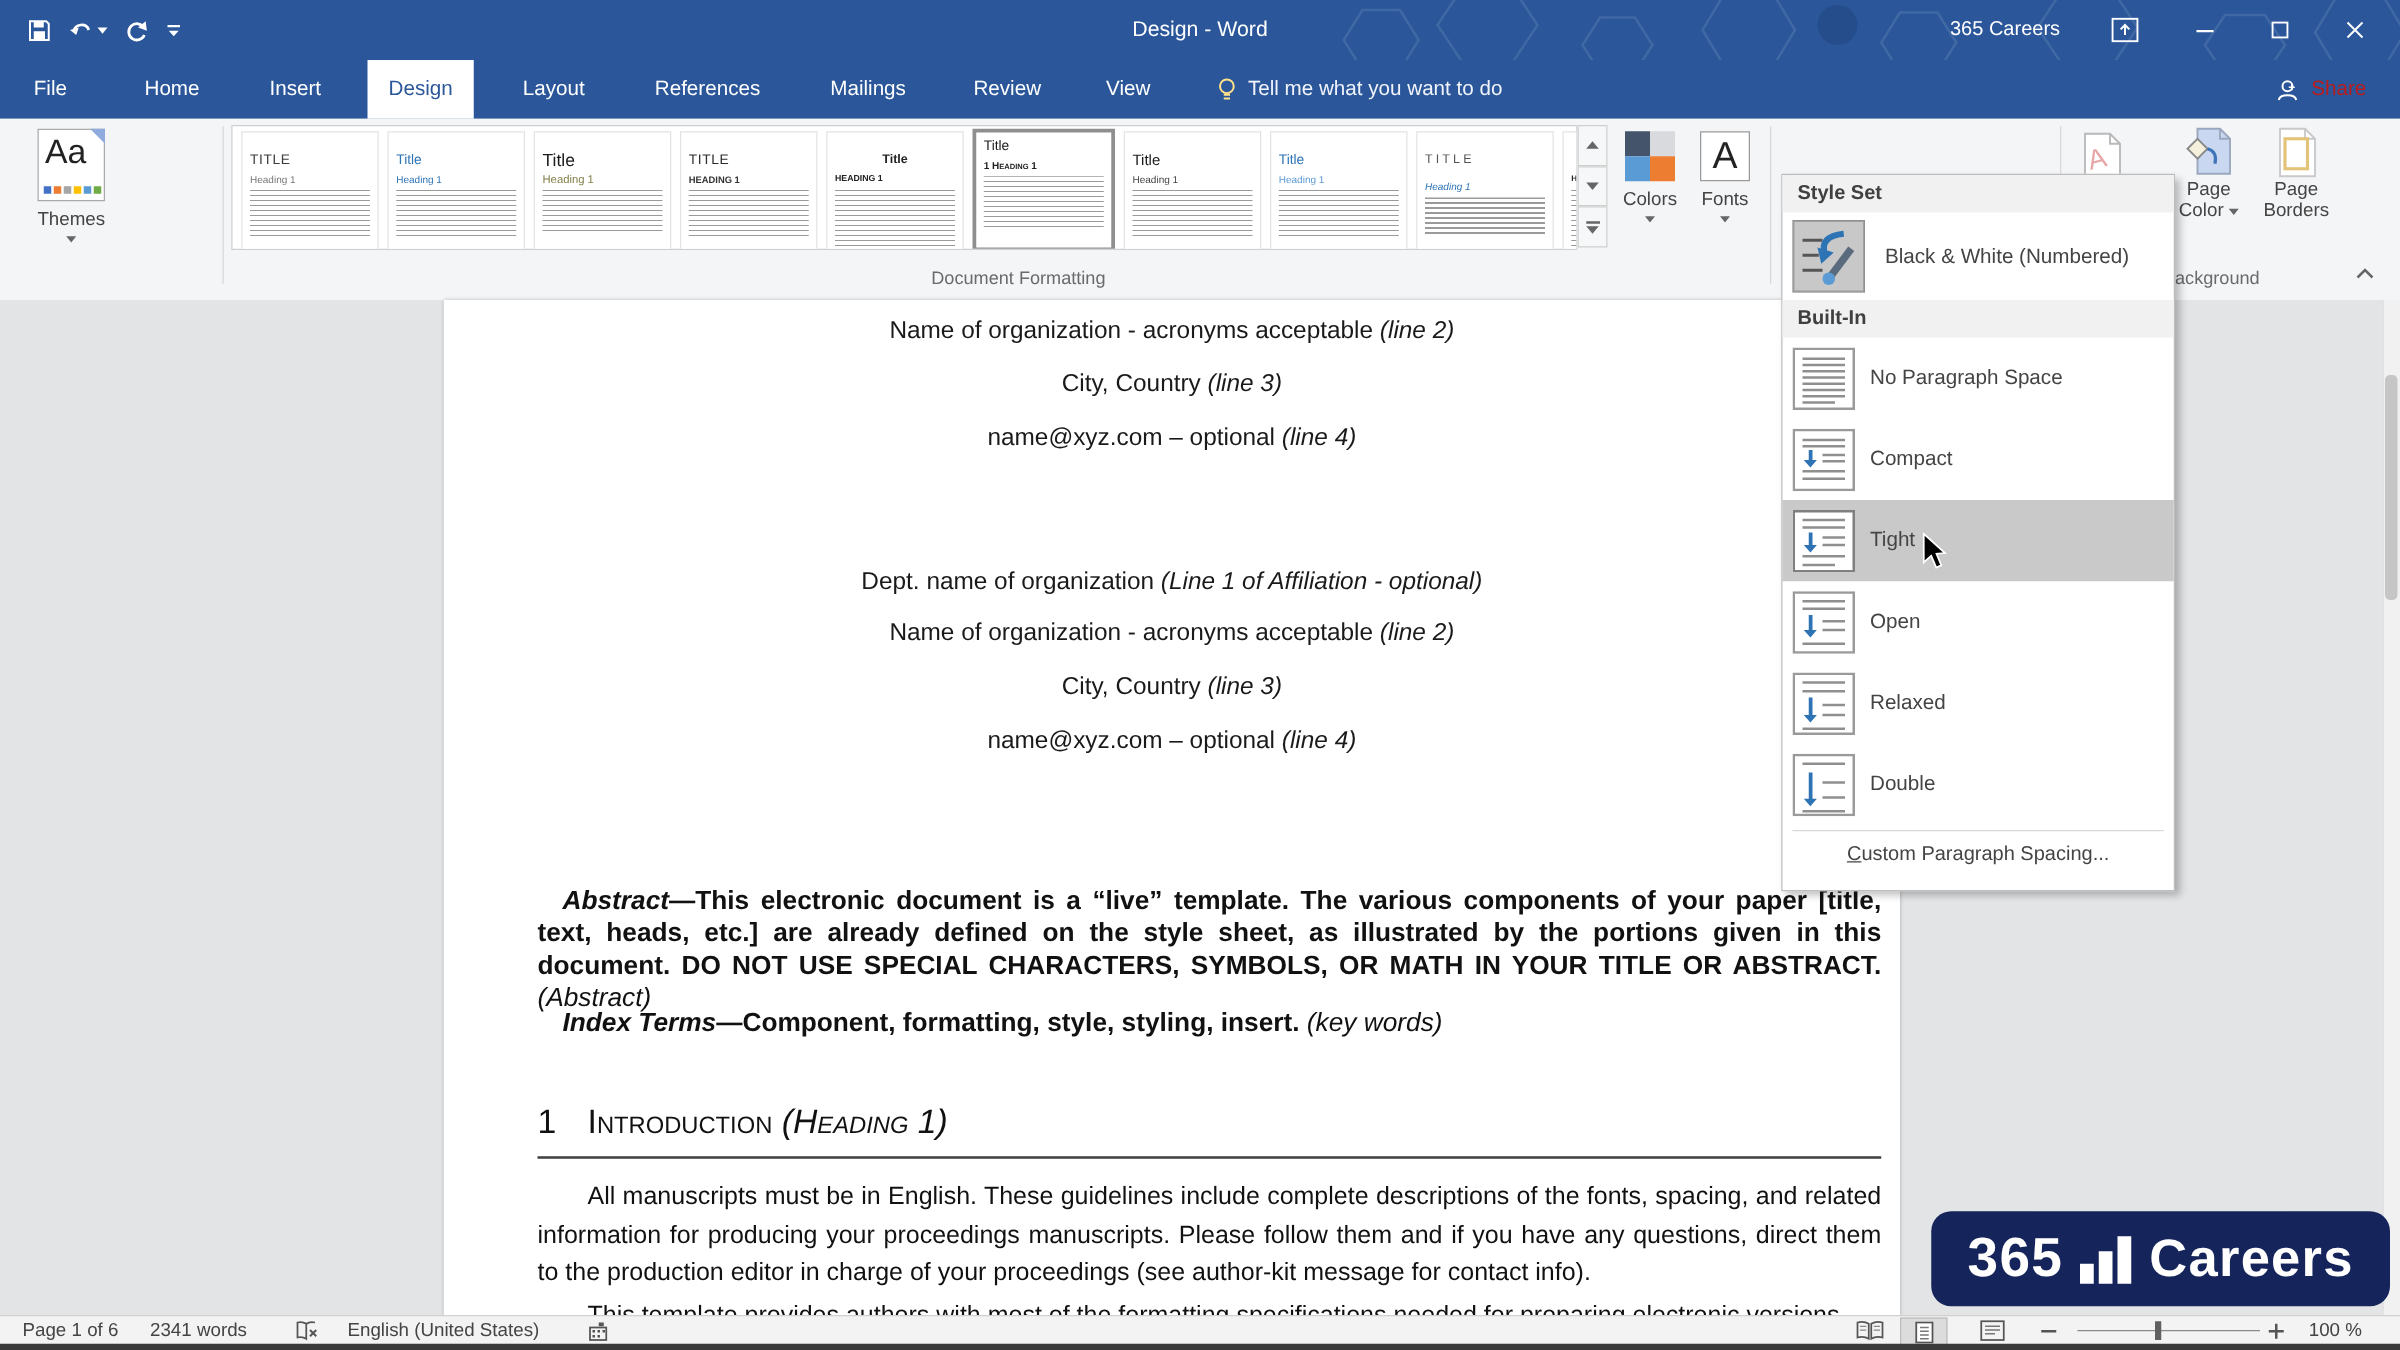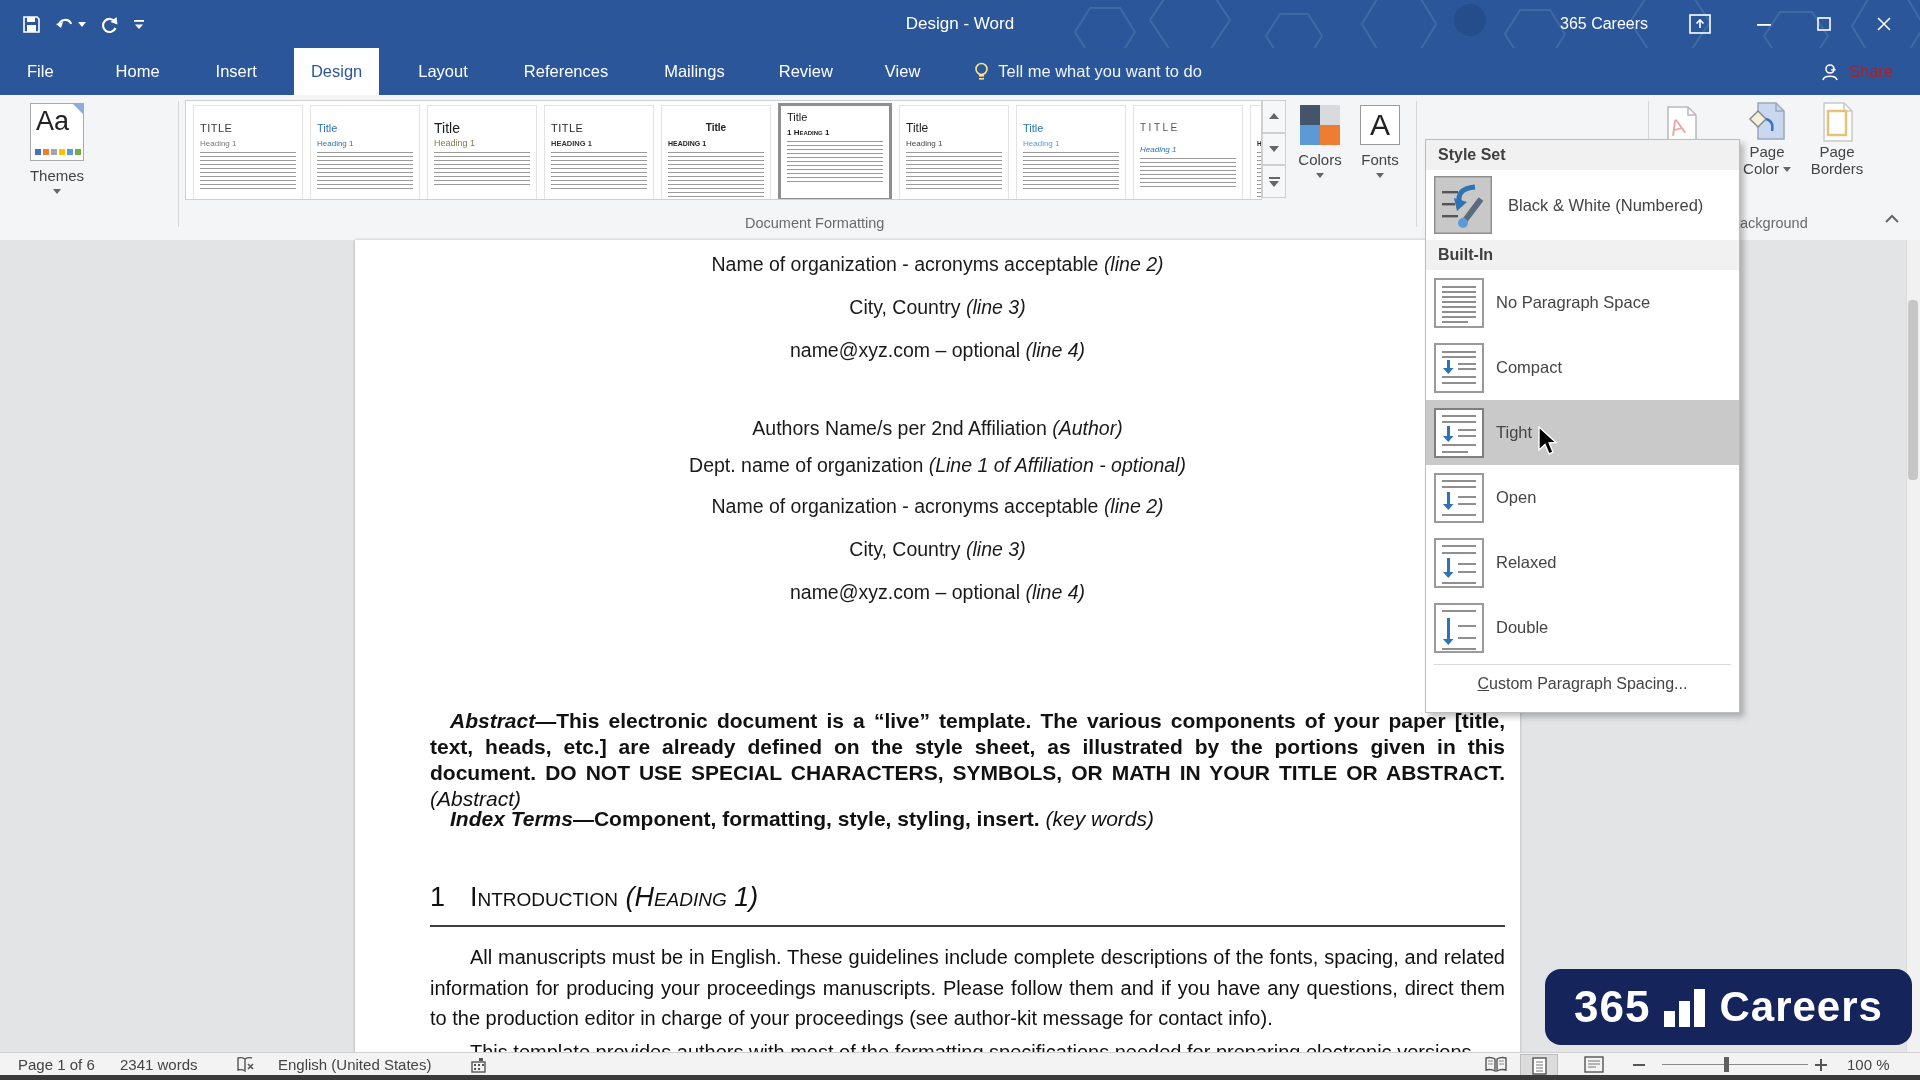--- a/index.html
+++ b/index.html
@@ -413,21 +413,20 @@
 
 <div class="abs docarea"></div>
 <div class="abs scrollbar"></div>
 <div class="abs scrollthumb"></div>
 
 <div class="abs page">
   <div class="cline" style="top:13px"><span>Name of organization - acronyms acceptable </span><i>(line 2)</i></div>
   <div class="cline" style="top:56px"><span>City, Country </span><i>(line 3)</i></div>
   <div class="cline" style="top:99px"><span>name@xyz.com – optional </span><i>(line 4)</i></div>
 
-  <div class="cline" style="top:177px"><span>Authors Name/s per 2nd Affiliation </span><i>(Author)</i></div>
   <div class="cline" style="top:214px"><span>Dept. name of organization </span><i>(Line 1 of Affiliation - optional)</i></div>
   <div class="cline" style="top:255px"><span>Name of organization - acronyms acceptable </span><i>(line 2)</i></div>
   <div class="cline" style="top:298px"><span>City, Country </span><i>(line 3)</i></div>
   <div class="cline" style="top:341px"><span>name@xyz.com – optional </span><i>(line 4)</i></div>
 
   <div class="blockpara abspara" style="top:468px">
     <i><span>Abstract</span></i><span>—This electronic document is a “live” template. The various components of your paper [title, text, heads, etc.] are already defined on the style sheet, as illustrated by the portions given in this document. DO NOT USE SPECIAL CHARACTERS, SYMBOLS, OR MATH IN YOUR TITLE OR ABSTRACT. </span><i style="font-weight:normal">(Abstract)</i>
   </div>
 
   <div class="blockpara abspara" style="top:566px">

